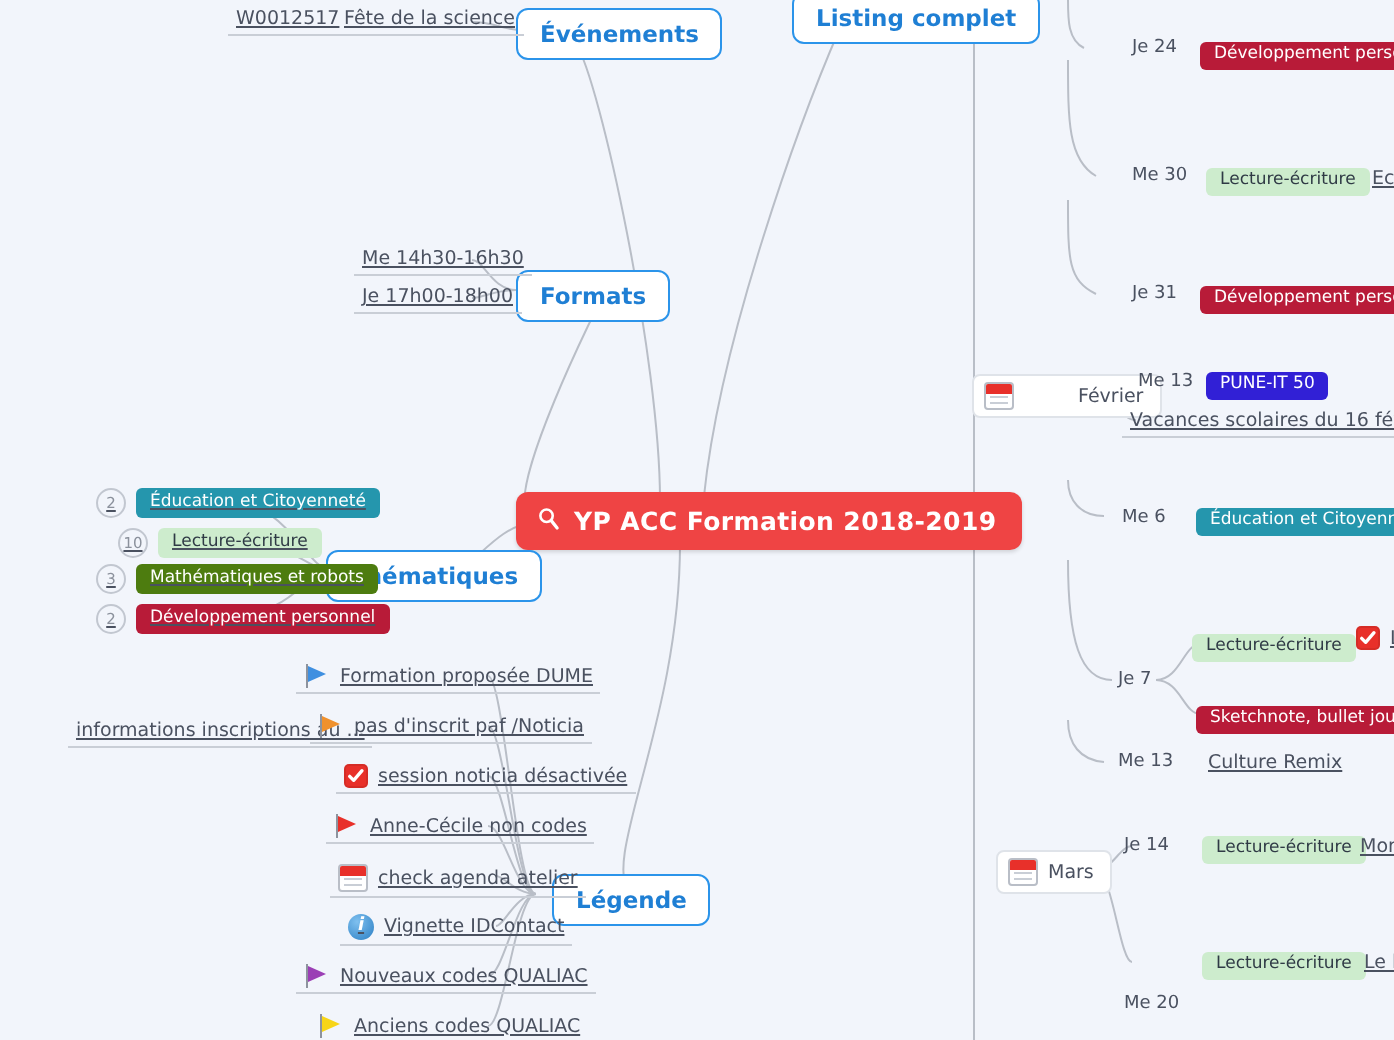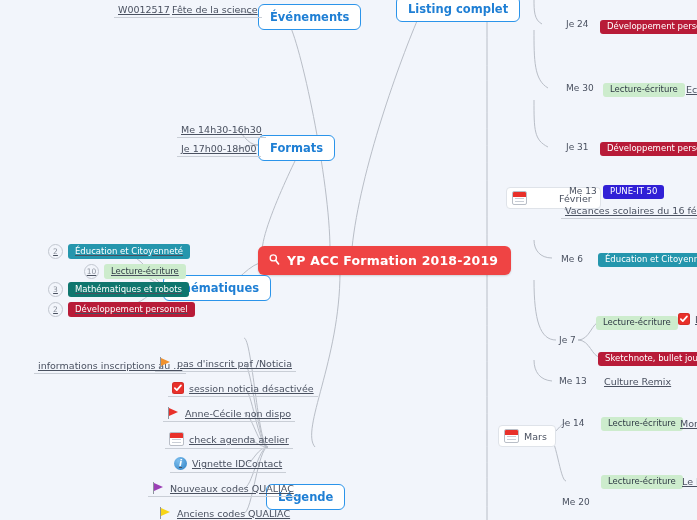--- a/index.html
+++ b/index.html
@@ -134,69 +134,76 @@
           <circle cx="6.5" cy="6" r="3.8" fill="none" stroke="#fff" stroke-width="1.6"></circle>
           <line x1="9.4" y1="9" x2="13" y2="13.5" stroke="#fff" stroke-width="2" stroke-linecap="round"></line>
         </svg>
     </span>
     <span class="rootlabel">YP ACC Formation 2018-2019</span>
   </div>
 
   <div class="node branch" style="left:258px;top:4px;">Événements</div>
   <div class="node branch" style="left:258px;top:135px;">Formats</div>
   <div class="node branch" style="left:163px;top:275px;">Thématiques</div>
-  <div class="node branch" style="left:266px;top:437px;margin-top:47px;">Légende</div>
+  <div class="node branch" style="left:276px;top:437px;">Légende</div>
   <div class="node branch" style="left:396px;top:-4px;">Listing complet</div>
 
   <div class="node leaf" style="left:114px;top:3px;">W0012517</div>
   <div class="node leaf" style="left:168px;top:3px;">Fête de la science</div>
 
   <div class="node leaf" style="left:177px;top:123px;">Me 14h30-16h30</div>
   <div class="node leaf" style="left:177px;top:142px;">Je 17h00-18h00</div>
 
   <div class="node leaf row noline" style="left:44px;top:243px;">
     <span class="bubble">2</span>
     <span class="tag" style="background: rgb(37, 150, 173); color: rgb(255, 255, 255);">Éducation et Citoyenneté</span>
   </div>
-  <div class="node leaf row noline" style="left:80px;top:263px;justify-content:center;">
+  <div class="node leaf row noline" style="left:55px;top:263px;justify-content:center;">
     <span class="bubble">10</span>
     <span class="tag light" style="background: rgb(205, 236, 205); color: rgb(47, 58, 69);">Lecture-écriture</span>
   </div>
   <div class="node leaf row noline" style="left:44px;top:281px;">
     <span class="bubble">3</span>
-    <span class="tag" style="background: #0f766e; color: rgb(255, 255, 255);">Mathématiques et robots</span>
+    <span class="tag" style="background: #4d7c0f; color: rgb(255, 255, 255);">Mathématiques et robots</span>
   </div>
   <div class="node leaf row noline" style="left:44px;top:301px;">
     <span class="bubble">2</span>
     <span class="tag" style="background: rgb(184, 27, 56); color: rgb(255, 255, 255);">Développement personnel</span>
   </div>
 
   <div class="node leaf" style="left:34px;top:359px;">informations inscriptions au ...</div>
 
+  <div class="node leaf row" style="left:148px;top:331px;">
+    <span class="flag">
+        <i></i>
+        <b style="border-left:9px solid #3f8fe0;"></b>
+      </span>
+    <span>Formation proposée DUME</span>
+  </div>
   <div class="node leaf row" style="left:155px;top:356px;">
     <span class="flag">
         <i></i>
         <b style="border-left:9px solid #f0912d;"></b>
       </span>
     <span>pas d'inscrit paf /Noticia</span>
   </div>
   <div class="node leaf row" style="left:168px;top:381px;">
     <span class="chk">
       <svg viewBox="0 0 12 12" width="10" height="10">
           <path d="M2.2 6.2 L4.6 8.6 L9.6 2.8" fill="none" stroke="#fff" stroke-width="2" stroke-linecap="round" stroke-linejoin="round"></path>
         </svg>
     </span>
     <span>session noticia désactivée</span>
   </div>
   <div class="node leaf row" style="left:163px;top:406px;">
     <span class="flag">
         <i></i>
         <b style="border-left:9px solid #e8302a;"></b>
       </span>
-    <span>Anne-Cécile non dispo</span>
+    <span>Anne-Cécile non codes</span>
   </div>
   <div class="node leaf row" style="left:165px;top:431px;">
     <span class="cal">
         <em></em>
         <s></s>
         <s class="b"></s>
       </span>
     <span>check agenda atelier</span>
   </div>
   <div class="node leaf row" style="left:170px;top:456px;">
@@ -211,21 +218,21 @@
     <span>Nouveaux codes QUALIAC</span>
   </div>
   <div class="node leaf row" style="left:155px;top:506px;">
     <span class="flag">
         <i></i>
         <b style="border-left:9px solid #f7d518;"></b>
       </span>
     <span>Anciens codes QUALIAC</span>
   </div>
 
-  <div class="node monthnode" style="left:506px;top:187px;gap:32px;">
+  <div class="node monthnode" style="left:486px;top:187px;gap:32px;">
     <span class="cal">
         <em></em>
         <s></s>
         <s class="b"></s>
       </span>
     <span class="mlabel">Février</span>
   </div>
   <div class="node monthnode" style="left:498px;top:425px;">
     <span class="cal">
         <em></em>

